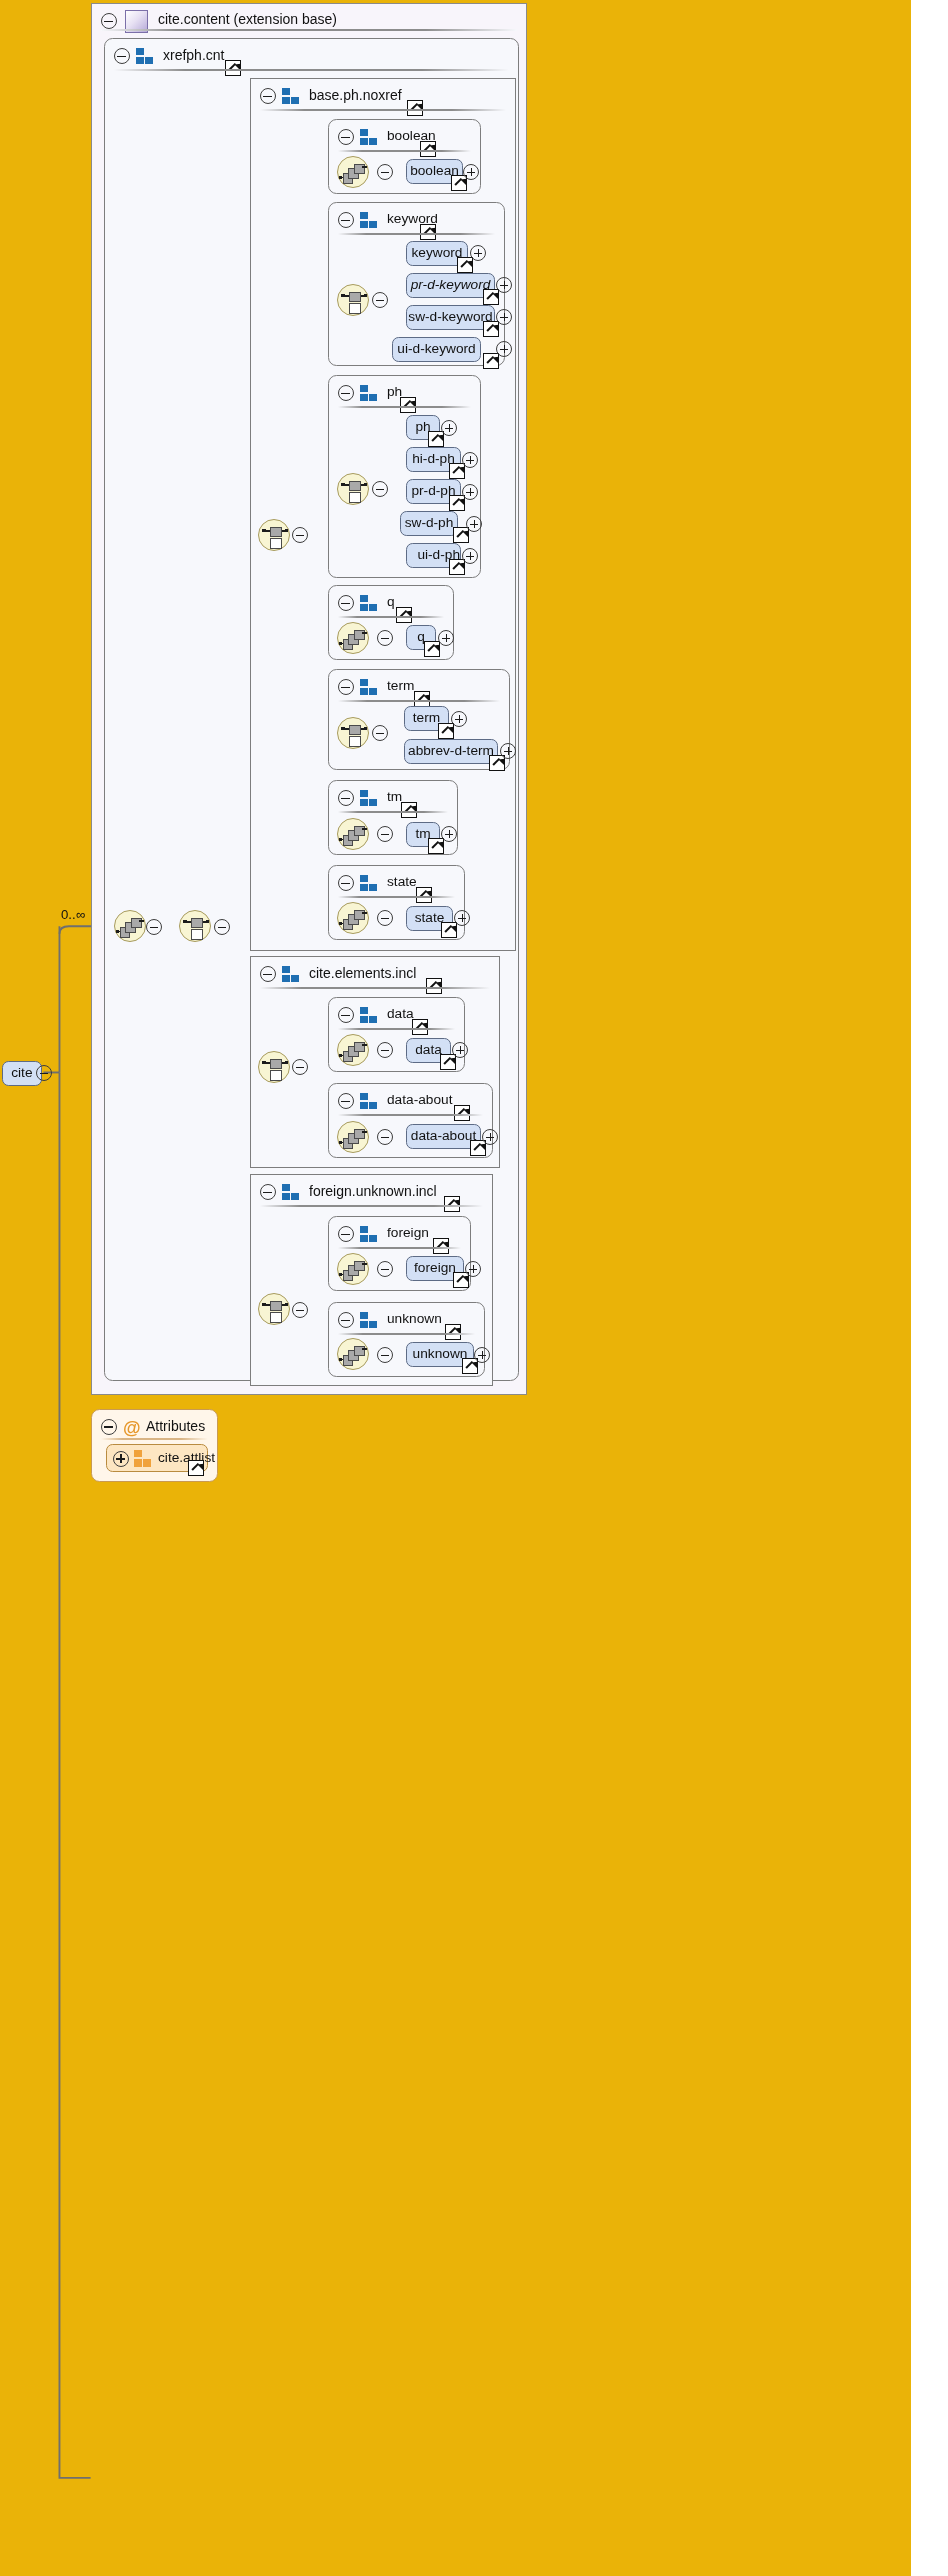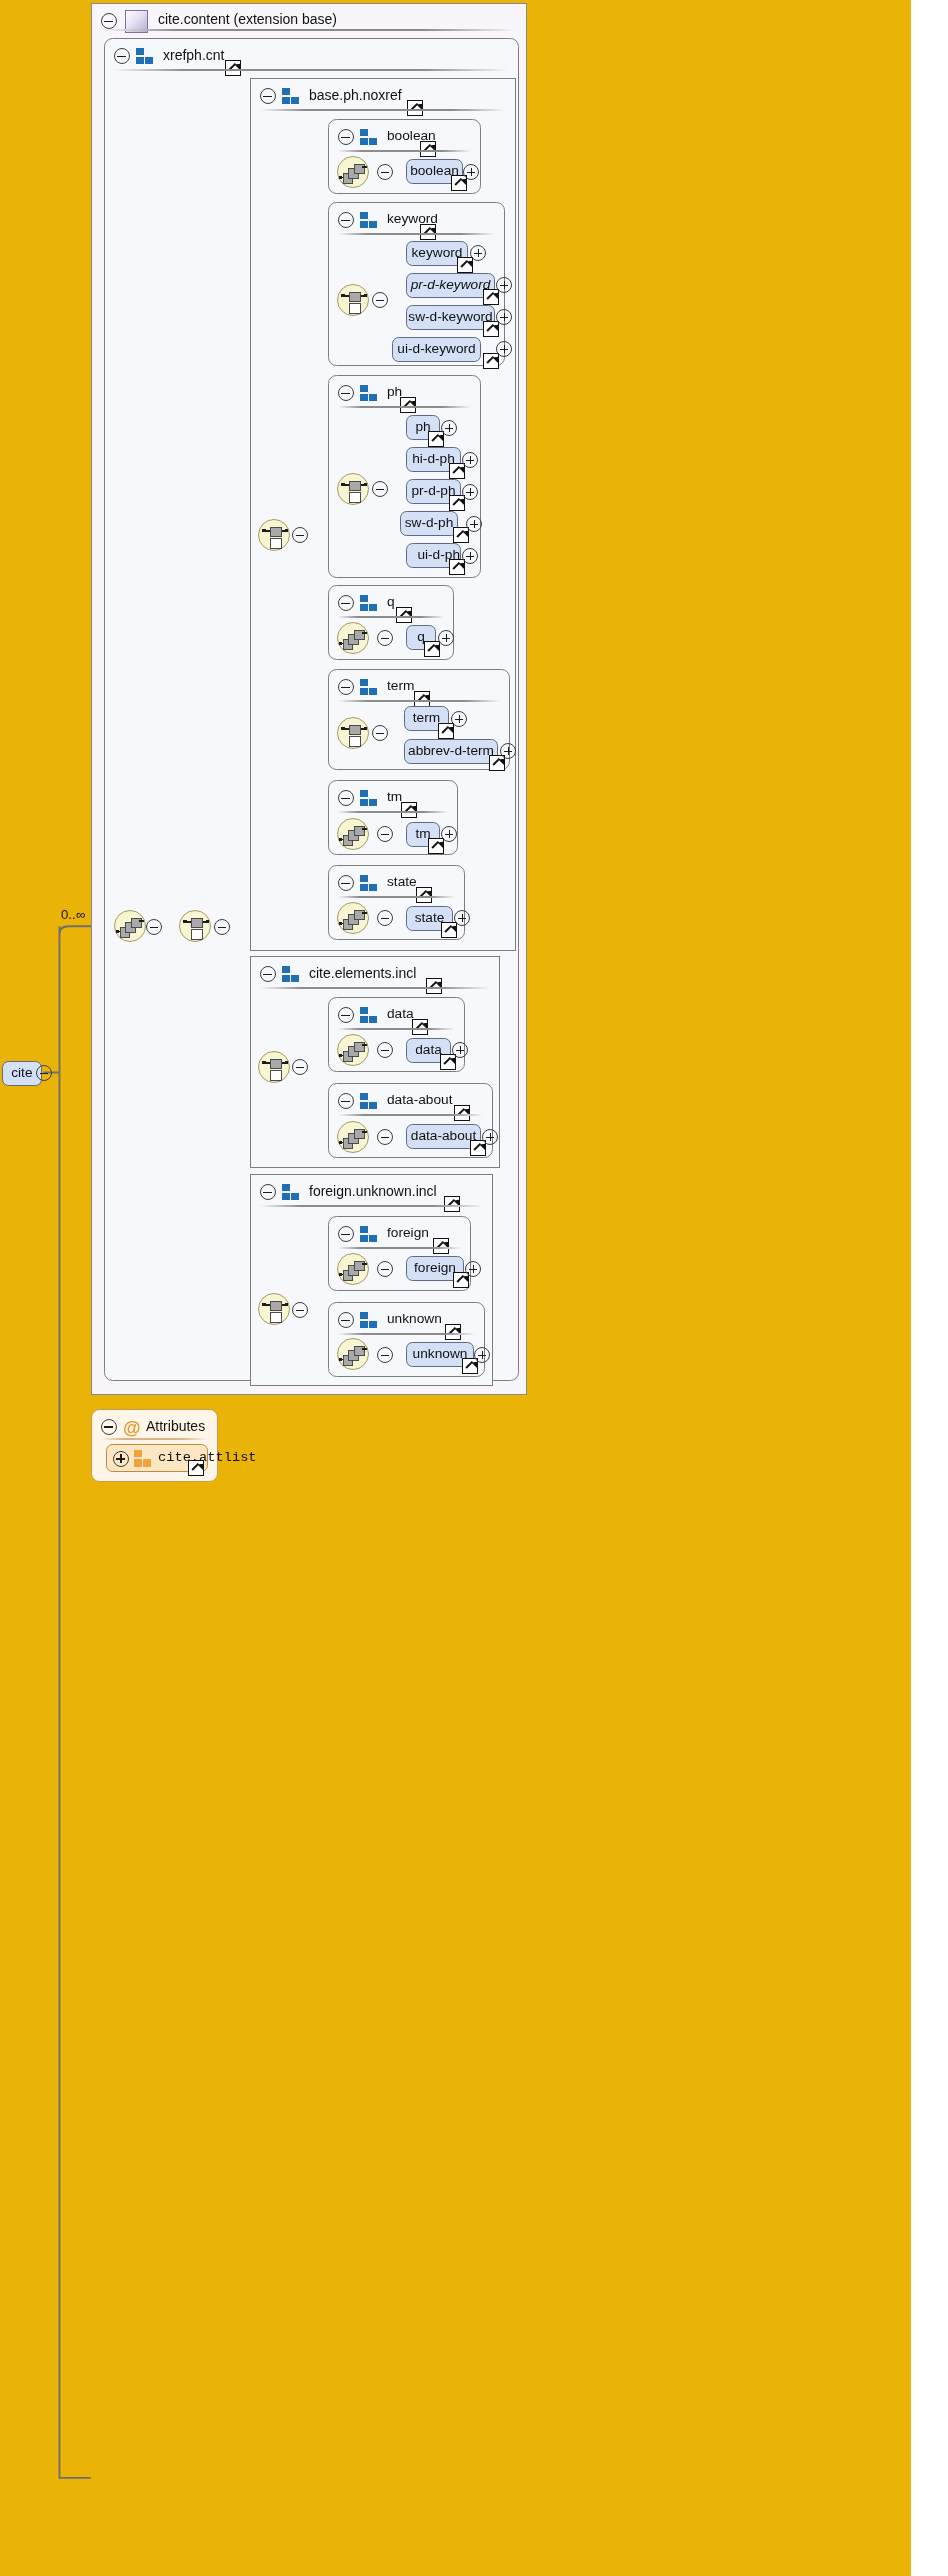--- a/index.html
+++ b/index.html
@@ -594,21 +594,21 @@
   <div class="pill" style="left:1.9px;top:1061px;width:40px;">cite</div>
   <span class="tog" style="left:36px;top:1065px;"></span>
 
   <div class="panel rounded" style="left:91px;top:1409px;width:127px;height:73px;background:#fff6ea;border-color:#c99a52;">
     <div class="panel-hdr">
       <span class="tog" style="left:8.5px;top:8.5px;"></span>
       <span class="aticon" style="left:31px;top:8.5px;">@</span>
       <span class="ttl" style="left:54px;top:7.5px;">Attributes</span>
       <span class="sep" style="top:28px;background:linear-gradient(to right,#fff6ea,#d9b484 20%,#d9b484 75%,#fff6ea);"></span>
     </div>
-    <div class="pill attr" style="left:14px;top:34px;width:102px;text-align:center;font-family:Liberation Mono, monospace;">
+    <div class="pill attr" style="left:14px;top:34px;width:102px;text-align:center;">
       <span class="tog plus" style="left:5.7px;top:5.7px;"></span>
       <span class="gicon orange" style="left:27px;top:4.7px;">
         <i class="a"></i>
           <i class="b"></i>
           <i class="c"></i>
         </span>
       <span style="position:absolute;left:51px;top:0;font-size:13.7px;line-height:26.4px;">cite.attlist</span>
       <span class="extlink" style="left:81px;top:15px;"></span>
     </div>
   </div>

